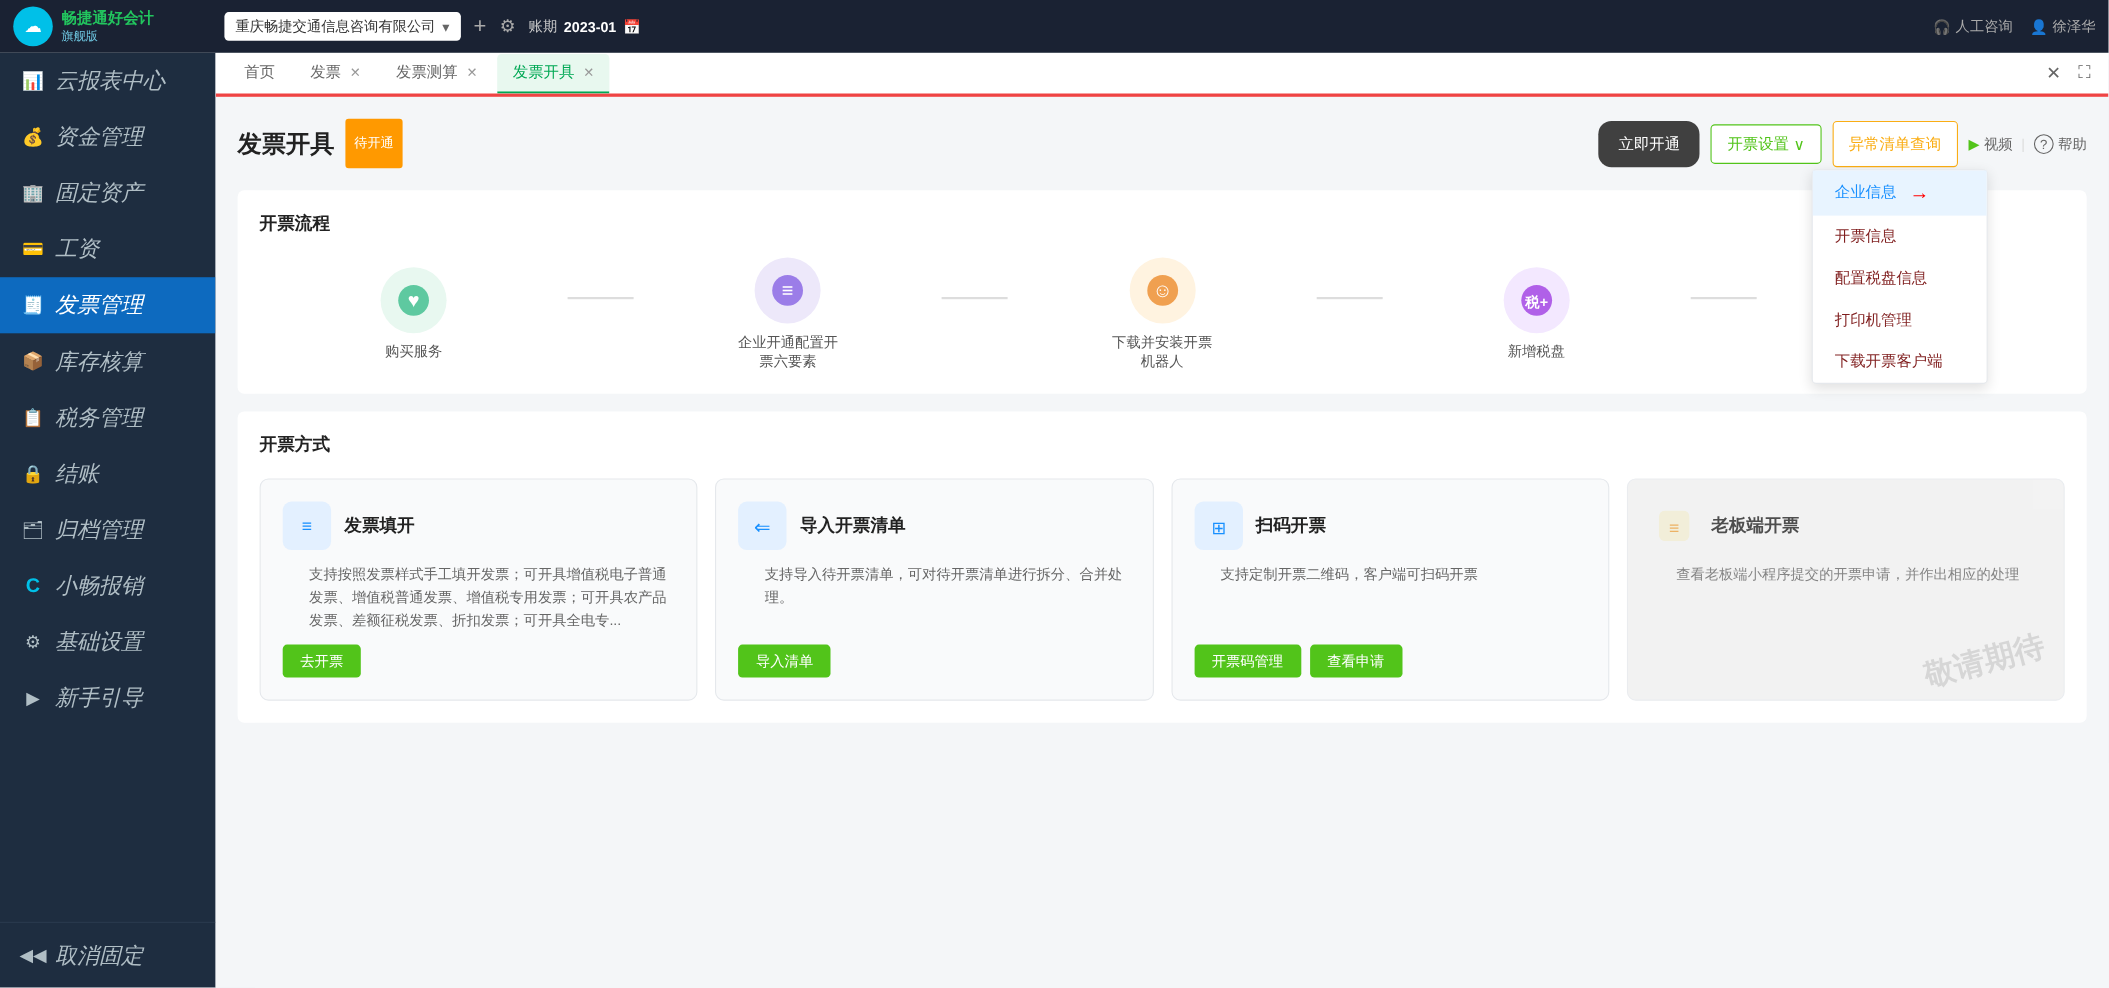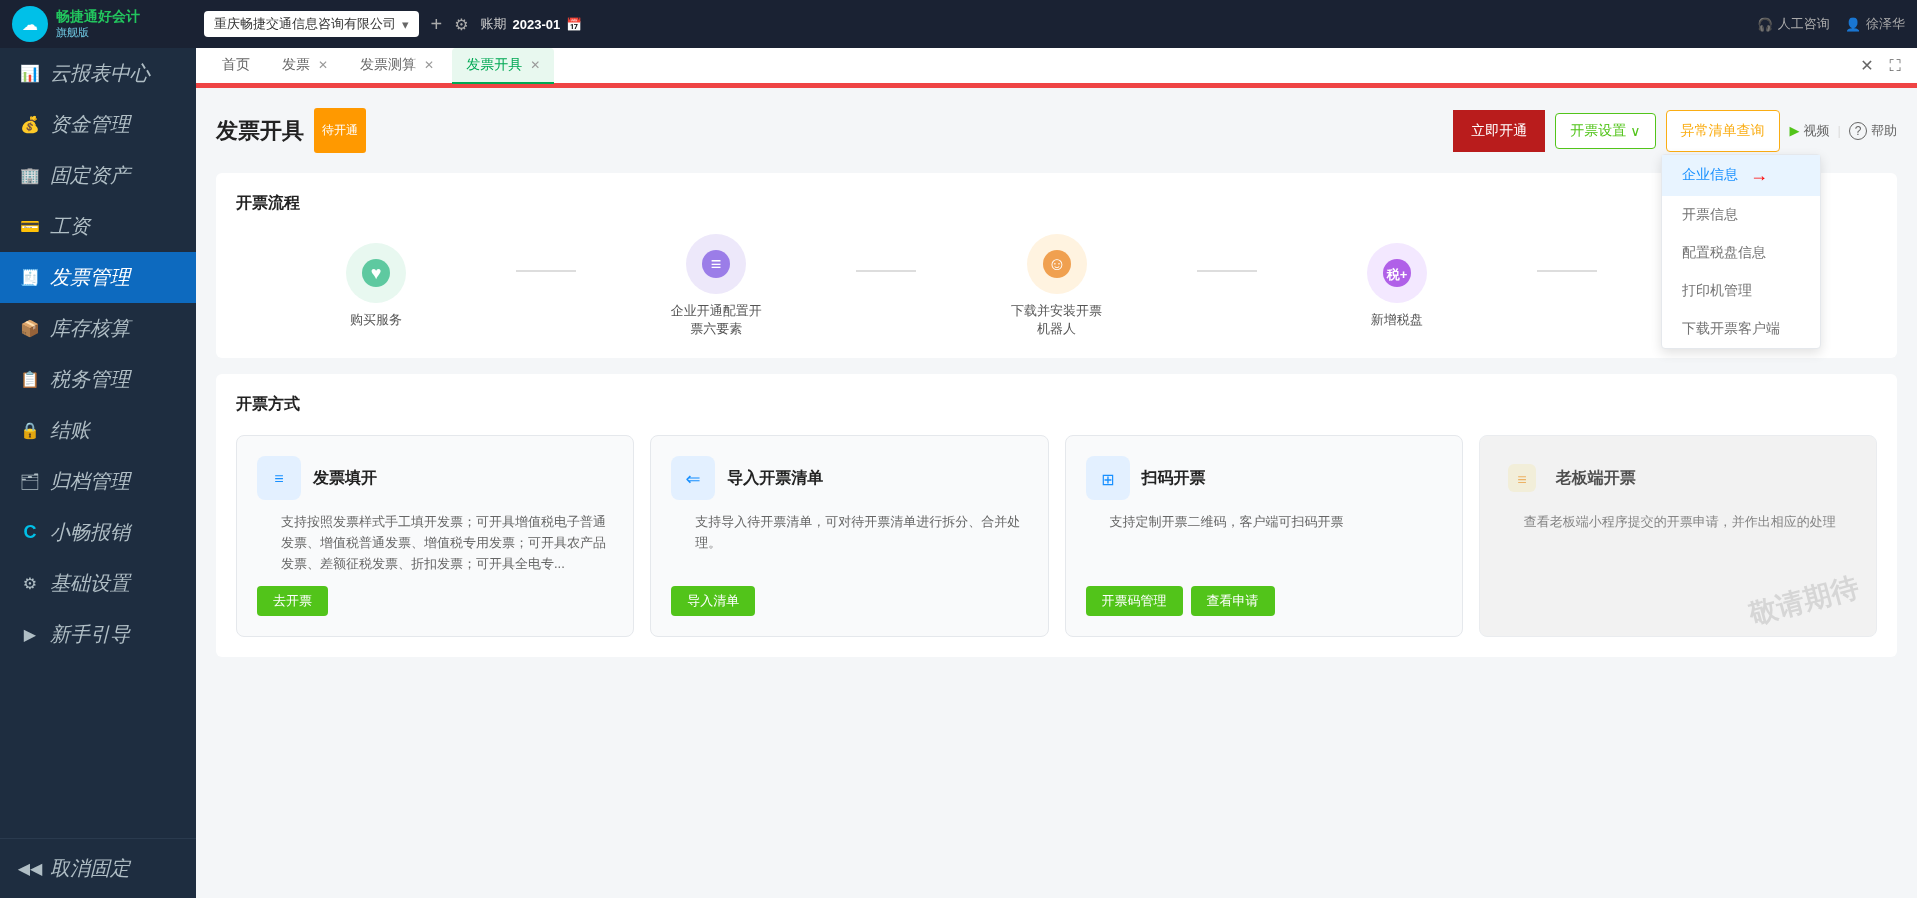--- a/index.html
+++ b/index.html
@@ -4,21 +4,21 @@
   <style>
     * { box-sizing: border-box; margin: 0; padding: 0; }
     body { font-family: 'Microsoft YaHei', Arial, sans-serif; font-size: 14px; background: #f0f2f5; overflow: hidden; }
 
     
     .app-container { display: flex; flex-direction: column; height: 898px; width: 1917px; }
     .top-bar { height: 48px; background: #1a2233; display: flex; align-items: center; padding: 0 12px; gap: 12px; flex-shrink: 0; }
     .main-area { display: flex; flex: 1; overflow: hidden; }
     .sidebar { width: 196px; background: #1e2d40; display: flex; flex-direction: column; flex-shrink: 0; overflow-y: auto; }
     .content-area { flex: 1; display: flex; flex-direction: column; background: #f4f6f8; overflow: hidden; }
-    .tabs-bar { height: 40px; background: #fff; display: flex; align-items: center; padding: 0 12px; border-bottom: 5px solid #ef4444; flex-shrink: 0; }
+    .tabs-bar { height: 40px; background: #fff; display: flex; align-items: center; padding: 0 12px; border-bottom: 3px solid #ef4444; flex-shrink: 0; }
     .page-content { flex: 1; overflow-y: auto; padding: 20px; }
 
     
     .logo-area { display: flex; align-items: center; gap: 8px; width: 180px; flex-shrink: 0; }
     .logo-icon { width: 36px; height: 36px; background: #00c0e8; border-radius: 50%; display: flex; align-items: center; justify-content: center; color: white; font-size: 16px; }
     .logo-text { color: #22c55e; font-size: 14px; font-weight: bold; line-height: 1.2; }
     .logo-sub { color: #6ec6e0; font-size: 11px; }
     .company-selector { display: flex; align-items: center; gap: 6px; color: #333; background: white; border-radius: 4px; padding: 4px 10px; cursor: pointer; font-size: 13px; }
     .company-selector .arrow { color: #666; }
     .top-bar-actions { margin-left: auto; display: flex; align-items: center; gap: 16px; }
@@ -39,21 +39,21 @@
     .tab { display: flex; align-items: center; gap: 6px; padding: 8px 14px; cursor: pointer; color: #666; border-bottom: 2px solid transparent; font-size: 14px; margin-right: 4px; }
     .tab.active { color: #00a854; border-bottom: 2px solid #00a854; background: #e8f8ef; border-radius: 4px 4px 0 0; }
     .tab .close-btn { color: #999; font-size: 12px; cursor: pointer; margin-left: 2px; }
 
     
     .page-header { display: flex; align-items: center; justify-content: space-between; margin-bottom: 20px; }
     .page-title-area { display: flex; align-items: center; gap: 10px; }
     .page-title { font-size: 22px; font-weight: bold; color: #222; }
     .status-badge { background: #ff9900; color: white; font-size: 12px; padding: 14px 8px; border-radius: 3px; }
     .header-actions { display: flex; align-items: center; gap: 10px; position: relative; }
-    .btn-green { background: #b91c1c; color: white; border: none; padding: 12px 18px; border-radius: 0; cursor: pointer; font-size: 14px; }
+    .btn-green { background: #404040; color: white; border: none; padding: 12px 18px; border-radius: 12px; cursor: pointer; font-size: 14px; }
     .btn-outline-green { background: white; color: #52c41a; border: 1px solid #52c41a; padding: 8px 14px; border-radius: 4px; cursor: pointer; font-size: 14px; display: flex; align-items: center; gap: 4px; }
     .btn-outline-yellow { background: white; color: #faad14; border: 1px solid #faad14; padding: 11px 14px; border-radius: 4px; cursor: pointer; font-size: 14px; }
     .help-link { color: #666; font-size: 13px; cursor: pointer; display: flex; align-items: center; gap: 4px; }
 
     
     .section { background: white; border-radius: 6px; padding: 20px; margin-bottom: 16px; }
     .section-title { font-size: 16px; font-weight: bold; color: #222; margin-bottom: 20px; }
 
     
     .flow-steps { display: flex; align-items: center; gap: 0; }
@@ -67,22 +67,22 @@
     .method-card { background: #f9fafb; border: 1px solid #e5e8ec; border-radius: 8px; padding: 20px; display: flex; flex-direction: column; gap: 12px; }
     .method-card.disabled { background: #f0f0f0; opacity: 0.8; }
     .method-header { display: flex; align-items: center; gap: 12px; }
     .method-icon { width: 44px; height: 44px; border-radius: 8px; display: flex; align-items: center; justify-content: center; font-size: 22px; }
     .method-title { font-size: 16px; font-weight: bold; color: #222; }
     .method-desc { font-size: 13px; color: #666; line-height: 1.6; flex: 1; margin-left: 24px; }
     .method-actions { display: flex; gap: 8px; }
     .btn-method { background: #52c41a; color: white; border: none; padding: 6px 16px; border-radius: 4px; cursor: pointer; font-size: 13px; }
 
     
-    .dropdown-menu { position: absolute; top: 44px; right: 76px; background: white; border: 1px solid #e5e8ec; border-radius: 4px; box-shadow: 0 4px 12px rgba(0,0,0,0.12); z-index: 1000; min-width: 160px; }
-    .dropdown-item { padding: 10px 20px; cursor: pointer; color: #737373; font-size: 14px; display: flex; align-items: center; gap: 8px; }
+    .dropdown-menu { position: absolute; top: 44px; right: 90px; background: white; border: 1px solid #e5e8ec; border-radius: 4px; box-shadow: 0 4px 12px rgba(0,0,0,0.12); z-index: 1000; min-width: 160px; }
+    .dropdown-item { padding: 10px 20px; cursor: pointer; color: #7f1d1d; font-size: 14px; display: flex; align-items: center; gap: 8px; }
     .dropdown-item.highlighted { background: #e8f4ff; color: #1890ff; }
     .red-arrow { color: red; font-size: 18px; font-weight: bold; margin-left: 4px; }
 
     
     .step-buy { background: #e8f8f0; }
     .step-config { background: #ede8fa; }
     .step-download { background: #fff3e0; }
     .step-tax { background: #f3e8ff; }
     .step-final { background: #fff3e0; }
 

